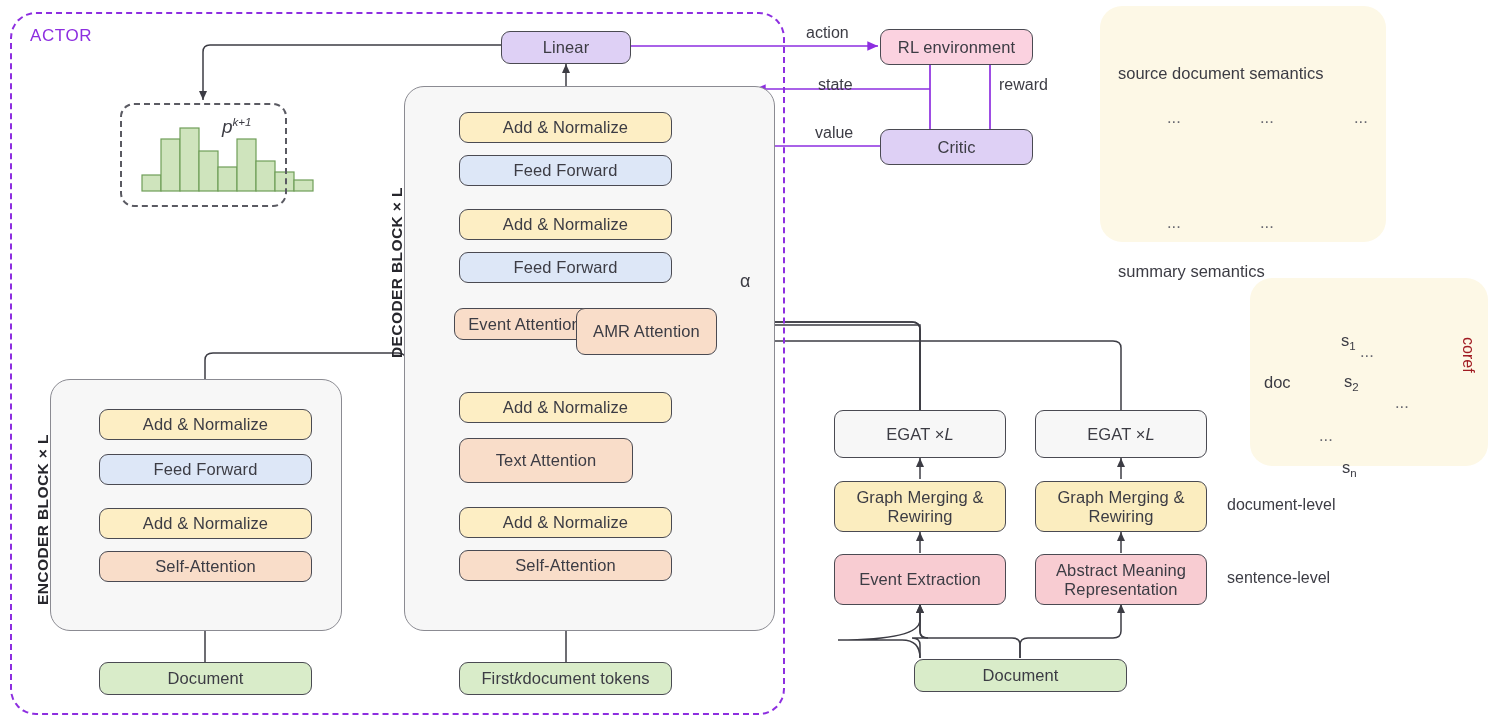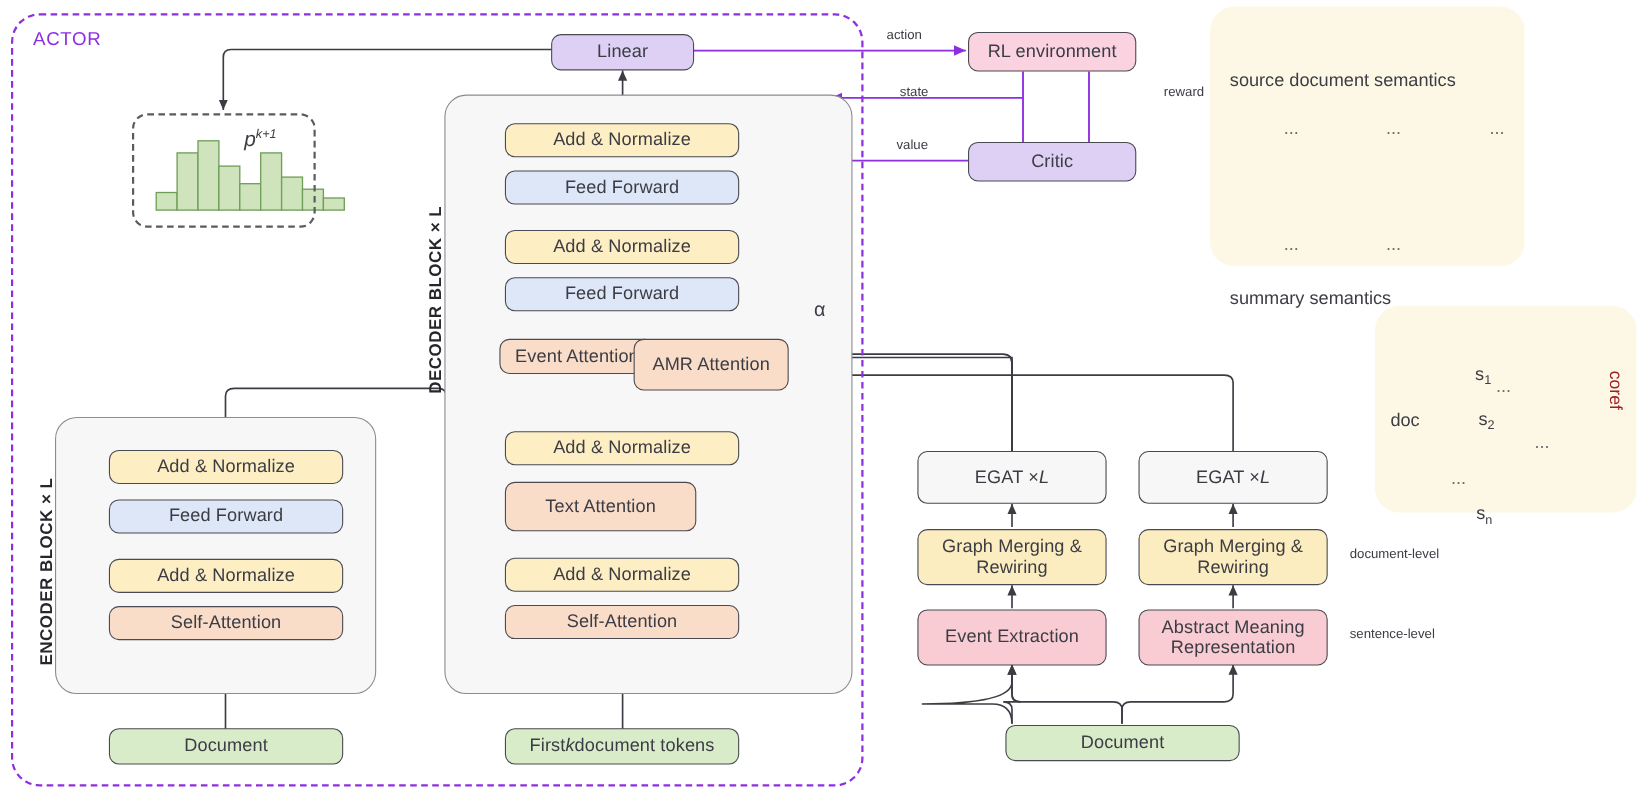--- a/index.html
+++ b/index.html
@@ -23,21 +23,21 @@
   .grpbox{
     position:absolute;box-sizing:border-box;
     background:#f7f7f7;border:1.6px solid #8b8b92;border-radius:20px;z-index:1;
   }
   .vlabel{
     position:absolute;color:#26262c;font-size:15.5px;font-weight:700;
     letter-spacing:.4px;white-space:nowrap;
     transform-origin:0 0;z-index:6;
   }
   .plain{
-    position:absolute;color:#3c3c44;font-size:12px;white-space:nowrap;z-index:7;
+    position:absolute;color:#3c3c44;font-size:16px;white-space:nowrap;z-index:7;
   }
   .actorbox{
     position:absolute;box-sizing:border-box;
     border:2.4px dashed #8d2ee0;border-radius:26px;z-index:0;background:transparent;
   }
   .actorlabel{
     position:absolute;color:#8d2ee0;font-size:17px;letter-spacing:.6px;z-index:8;
   }
   .dashbox{
     position:absolute;box-sizing:border-box;
@@ -275,21 +275,21 @@
     <span>p</span><span class="sup">k+1</span>
   </div>
 
   <div class="node c-purple" style="left:501px;top:31px;width:130px;height:33px;">Linear</div>
 
   <div class="node c-pink" style="left:880px;top:29px;width:153px;height:36px;">RL environment</div>
   <div class="node c-purple" style="left:880px;top:129px;width:153px;height:36px;">Critic</div>
 
   <div class="plain" style="left:806px;top:24px;">action</div>
   <div class="plain" style="left:818px;top:76px;">state</div>
-  <div class="plain" style="left:1058px;top:76px;">reward</div>
+  <div class="plain" style="left:999px;top:76px;">reward</div>
   <div class="plain" style="left:815px;top:124px;">value</div>
 
   <div class="grpbox" style="left:404px;top:86px;width:371px;height:545px;"></div>
   <div class="vlabel" style="left:388px;top:358px;transform:rotate(-90deg);">DECODER BLOCK × L</div>
 
   <div class="node c-yellow" style="left:459px;top:112px;width:213px;height:31px;">Add &amp; Normalize</div>
   <div class="node c-blue" style="left:459px;top:155px;width:213px;height:31px;">Feed Forward</div>
   <div class="node c-yellow" style="left:459px;top:209px;width:213px;height:31px;">Add &amp; Normalize</div>
   <div class="node c-blue" style="left:459px;top:252px;width:213px;height:31px;">Feed Forward</div>
 

